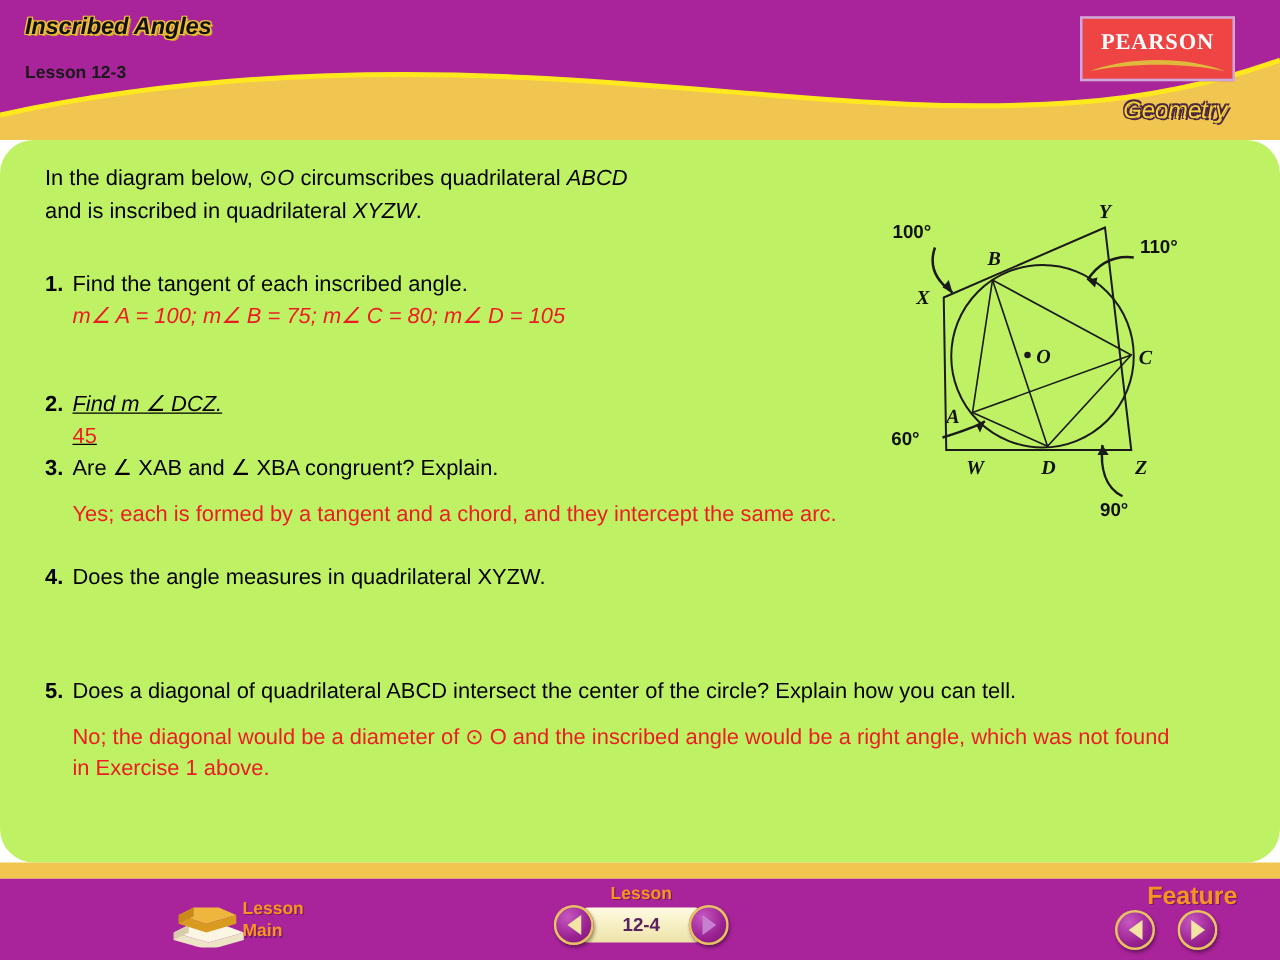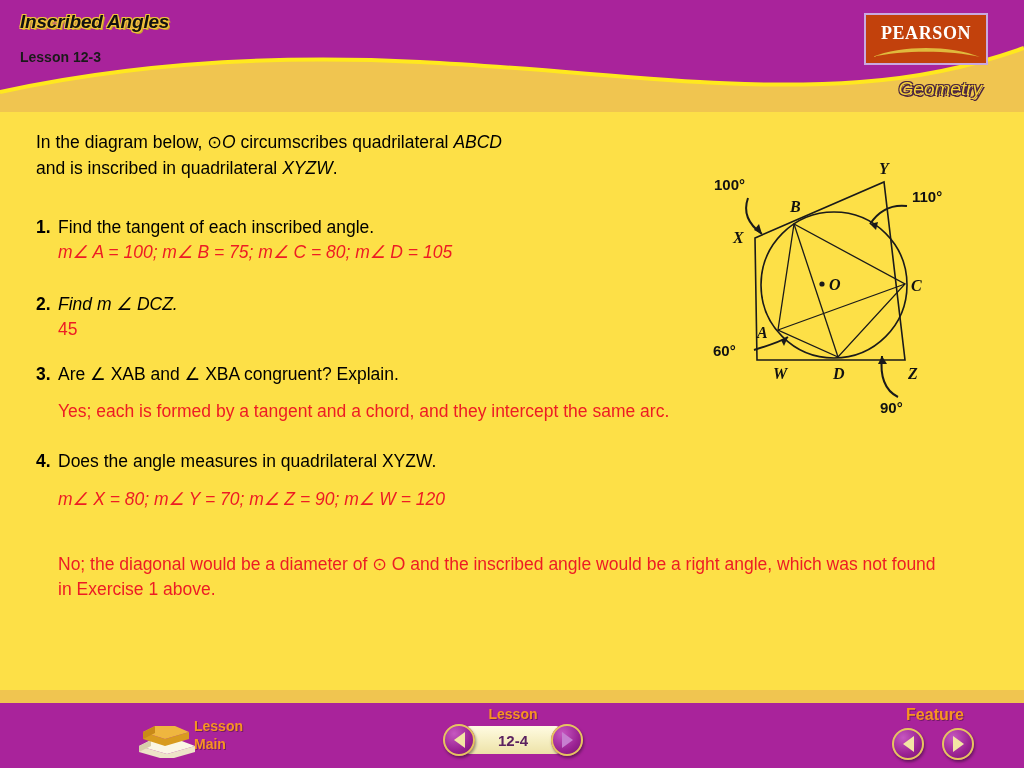--- a/index.html
+++ b/index.html
@@ -59,21 +59,21 @@
     font-weight: bold;
     color: #7dd3fc;
     z-index: 4;
     white-space: nowrap;
     margin-top: 40px;
   }
   #pearson-logo {
     position: absolute;
     right: 36px; top: 13px;
     width: 124px; height: 52px;
-    background: #c2410c;
+    background: #ef4444;
     border: 2px solid #C9A9E0;
     box-sizing: border-box;
     z-index: 5;
   }
   #pearson-word {
     position: absolute;
     left: 0; right: 0; top: 8px;
     text-align: center;
     color: #ffffff;
     font-size: 18px;
@@ -96,21 +96,22 @@
     text-shadow: 2px 2px 0 #4A2540, -1px -1px 0 #4A2540, 1px -1px 0 #4A2540, -1px 1px 0 #4A2540;
     z-index: 6;
     white-space: nowrap;
   }
 
   
   #content {
     position: absolute;
     left: 0; top: 112px;
     width: 1024px; height: 578px;
-    background: #fde047;
+    background: #bef264;
+    border-radius: 27px;
   }
   .intro {
     position: absolute;
     left: 36px; top: 17px;
     width: 700px;
     font-size: 17.5px;
     color: #000000;
     line-height: 26px;
   }
   .q-block { position: absolute; }
@@ -233,23 +234,23 @@
   #nav-next { left: 108px; top: 18px; }
 
   #feature-nav {
     position: absolute;
     left: 880px; top: 3px;
     width: 110px; height: 60px;
   }
   #feature-label {
     position: absolute;
     left: 0; right: 0; top: 0;
-    text-align: center;
+    text-align: right;
     color: #F79421;
-    font-size: 16px;
+    font-size: 20px;
     font-weight: bold;
     text-shadow: 1px 1px 0 rgba(80,20,70,.6);
   }
   #feat-prev { left: 12px; top: 22px; }
   #feat-next { left: 62px; top: 22px; }
 </style>
 </head>
 <body>
 
 <div id="header">
@@ -280,42 +281,44 @@
     <span>and is inscribed in quadrilateral </span><span class="ital">XYZW</span><span>.</span>
   </div>
 
   <div class="q-block" style="left:36px; top:103px; width:660px;">
     <div class="q-line">
       <span class="q-num">1.</span><span class="q-body">Find the tangent of each inscribed angle.</span>
     </div>
     <div class="ans ital">m∠ A = 100; m∠ B = 75; m∠ C = 80; m∠ D = 105</div>
   </div>
 
-  <div class="q-block" style="left:36px; top:180px; width:660px;">
+  <div class="q-block" style="left:36px; top:199px; width:660px;text-decoration:underline;">
     <div class="q-line">
       <span class="q-num">2.</span><span class="q-body ital">Find m ∠ DCZ.</span>
     </div>
     <div class="ans">45</div>
   </div>
 
   <div class="q-block" style="left:36px; top:250px; width:960px;">
     <div class="q-line">
       <span class="q-num">3.</span><span class="q-body">Are ∠ XAB and ∠ XBA congruent? Explain.</span>
     </div>
     <div class="ans" style="margin-top:12px;">Yes; each is formed by a tangent and a chord, and they intercept the same arc.</div>
   </div>
 
   <div class="q-block" style="left:36px; top:337px; width:900px;">
     <div class="q-line">
       <span class="q-num">4.</span><span class="q-body">Does the angle measures in quadrilateral XYZW.</span>
     </div>
-    <div class="ans ital" style="margin-top:13px;">m∠ X = 80; m∠ Y = 70; m∠ Z = 90; m∠ W = 120</div>
   </div>
 
   <div class="q-block" style="left:36px; top:428px; width:900px;">
+    <div class="q-line">
+      <span class="q-num hang">5.</span><span class="hang" style="width:calc(100% - 24px);">Does a diagonal of quadrilateral ABCD intersect the center of the circle? Explain how you can tell.</span>
+    </div>
     <div class="ans" style="margin-top:12px; width:890px;">No; the diagonal would be a diameter of ⊙ O and the inscribed angle would be a right angle, which was not found in Exercise 1 above.</div>
   </div>
 
   <svg id="diagram" viewBox="0 0 300 260">
 
     <polygon points="43,78 172,22 193,200 45,200" fill="none" stroke="#1A1A1A" stroke-width="1.6"></polygon>
 
     <circle cx="122" cy="125" r="73" fill="none" stroke="#1A1A1A" stroke-width="1.6"></circle>
 
     <polygon points="66,170 82,64 193,124 126,197" fill="none" stroke="#1A1A1A" stroke-width="1.3"></polygon>

